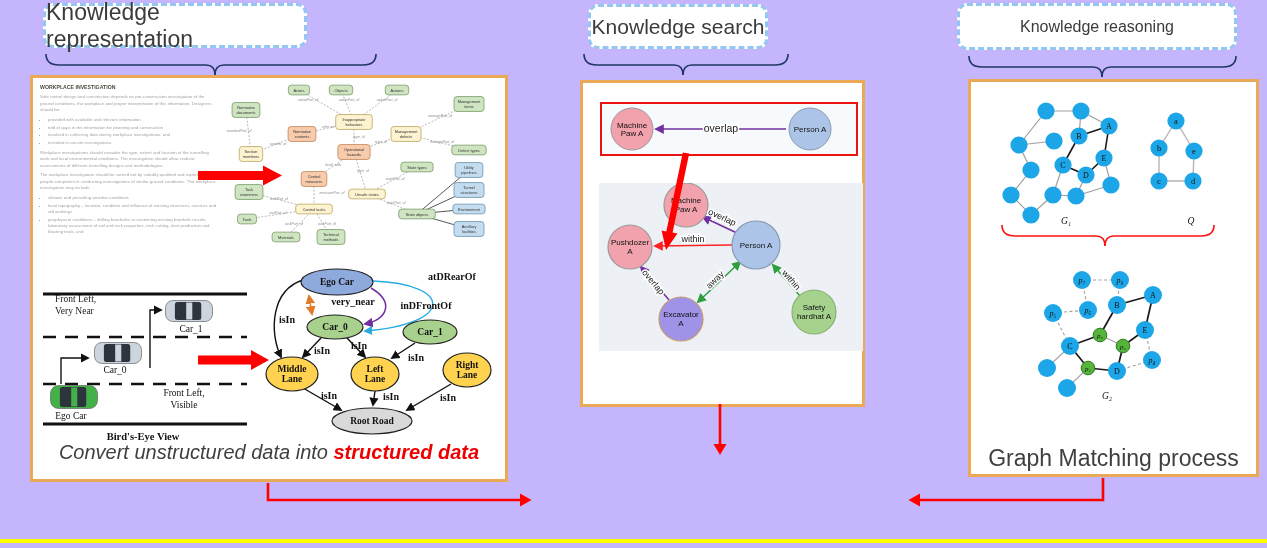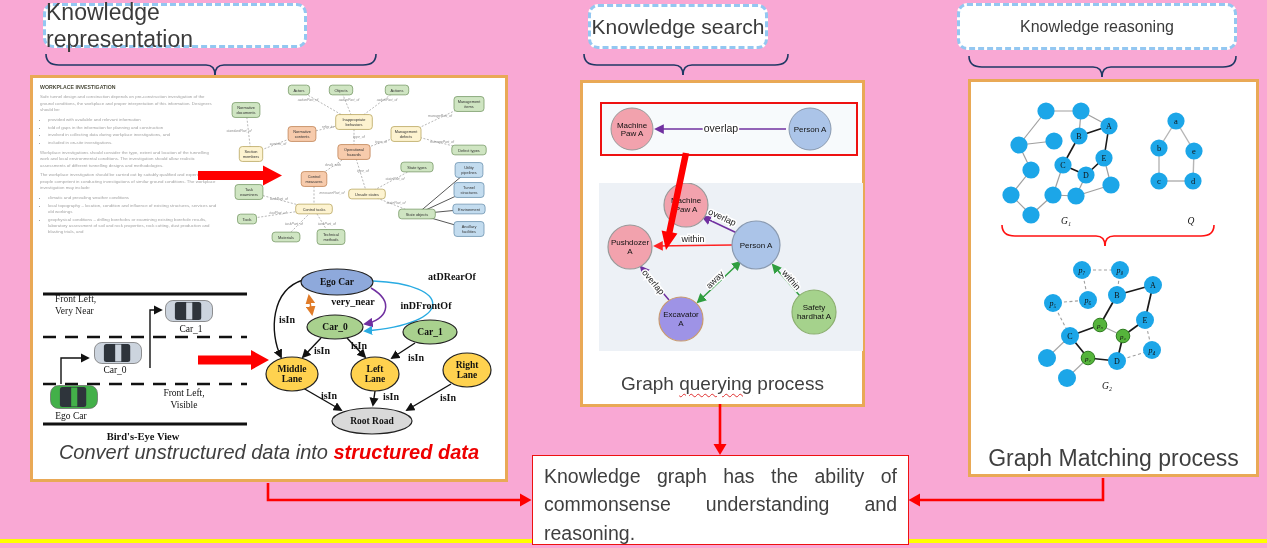--- a/index.html
+++ b/index.html
@@ -1,16 +1,16 @@
 <!DOCTYPE html>
 <html><head>
 <meta charset="utf-8">
 <style>
   html,body{margin:0;padding:0;background:#fff;}
-  .stage{position:relative;width:1267px;height:548px;background:#f9a8d4;overflow:hidden;
+  .stage{position:relative;width:1267px;height:548px;background:#c4b5fd;overflow:hidden;
          font-family:"Liberation Sans",sans-serif;color:#3f3f3f;}
   .abs{position:absolute;}
   .title-box{position:absolute;border:3.5px dashed #93c7f1;border-radius:10px;background:#fff;
              display:flex;align-items:center;justify-content:center;color:#3b3b3b;box-sizing:border-box;}
   .t1{left:43px;top:3px;width:264px;height:45px;font-size:23px;}
   .t2{left:588px;top:4px;width:180px;height:45px;font-size:21px;}
   .t3{left:957px;top:3px;width:280px;height:47px;font-size:16px;}
   .panel{position:absolute;border:3px solid #e9a956;background:#fff;box-sizing:border-box;}
   .p-left{left:30px;top:75px;width:478px;height:407px;}
   .p-mid{left:580px;top:80px;width:285px;height:327px;}
@@ -313,23 +313,20 @@
           <text text-anchor="middle" font-size="8" fill="#111" font-family="&quot;Liberation Sans&quot;,sans-serif"><tspan x="215" y="127.2">Safety</tspan><tspan x="215" y="135.8">hardhat A</tspan></text>
           <text text-anchor="middle" font-size="9" fill="#222222" font-family="&quot;Liberation Sans&quot;,sans-serif" style="paint-order:stroke;stroke:#ffffff;stroke-width:3px;" transform="rotate(25 122 37)"><tspan x="122" y="37">overlap</tspan></text>
           <text text-anchor="middle" font-size="9" fill="#222222" font-family="&quot;Liberation Sans&quot;,sans-serif" style="paint-order:stroke;stroke:#ffffff;stroke-width:3px;"><tspan x="94" y="59">within</tspan></text>
           <text text-anchor="middle" font-size="9" fill="#222222" font-family="&quot;Liberation Sans&quot;,sans-serif" style="paint-order:stroke;stroke:#ffffff;stroke-width:3px;" transform="rotate(50 52 101)"><tspan x="52" y="101">overlap</tspan></text>
           <text text-anchor="middle" font-size="9" fill="#222222" font-family="&quot;Liberation Sans&quot;,sans-serif" style="paint-order:stroke;stroke:#ffffff;stroke-width:3px;" transform="rotate(-44 118 99)"><tspan x="118" y="99">away</tspan></text>
           <text text-anchor="middle" font-size="9" fill="#222222" font-family="&quot;Liberation Sans&quot;,sans-serif" style="paint-order:stroke;stroke:#ffffff;stroke-width:3px;" transform="rotate(49 190 99)"><tspan x="190" y="99">within</tspan></text>
         </svg></div>
     <div class="abs" style="left:0;top:0;"><svg width="285" height="327" viewBox="0 0 285 327">
           <polygon points="99.8,69.4 106.2,70.6 89.6,149.6 94.4,150.4 83,167 78.6,147.6 83.3,148.4" fill="#ff0000"></polygon>
         </svg></div>
-    <div class="caption cap-mid">
-      <span>Graph </span><span class="wavy">querying</span><span> process</span>
-    </div>
   </div>
 
   <div class="panel p-right">
     <div class="abs" style="left:8px;top:6px;"><svg width="275" height="142" viewBox="0 0 275 142">
           <line x1="67" y1="23" x2="102" y2="23" stroke="#9f9f9f" stroke-width="1.2"></line>
           <line x1="102" y1="23" x2="100" y2="48" stroke="#9f9f9f" stroke-width="1.2"></line>
           <line x1="67" y1="23" x2="40" y2="57" stroke="#9f9f9f" stroke-width="1.2"></line>
           <line x1="40" y1="57" x2="75" y2="53" stroke="#9f9f9f" stroke-width="1.2"></line>
           <line x1="40" y1="57" x2="52" y2="82" stroke="#9f9f9f" stroke-width="1.2"></line>
           <line x1="52" y1="82" x2="32" y2="107" stroke="#9f9f9f" stroke-width="1.2"></line>
@@ -381,21 +378,21 @@
           <text text-anchor="middle" font-size="8.5" fill="#111" font-family="&quot;Liberation Serif&quot;,serif"><tspan x="180" y="95.8">c</tspan></text>
           <circle cx="214" cy="93" r="8.6" fill="#1ca6e8"></circle>
           <text text-anchor="middle" font-size="8.5" fill="#111" font-family="&quot;Liberation Serif&quot;,serif"><tspan x="214" y="95.8">d</tspan></text>
           <text text-anchor="middle" font-size="9.5" fill="#111" font-family="&quot;Liberation Serif&quot;,serif" font-style="italic"><tspan x="87" y="136">G₁</tspan></text>
           <text text-anchor="middle" font-size="9.5" fill="#111" font-family="&quot;Liberation Serif&quot;,serif" font-style="italic"><tspan x="212" y="136">Q</tspan></text>
         </svg></div>
     <div class="abs" style="left:30px;top:142px;"><svg width="214" height="24" viewBox="0 0 214 24">
           <path d="M1 1 Q1 12 14 12 L 95 12 Q 104 12 104 22" fill="none" stroke="#ff1111" stroke-width="1.6"></path>
           <path d="M213 1 Q213 12 200 12 L 113 12 Q 104 12 104 22" fill="none" stroke="#ff1111" stroke-width="1.6"></path>
         </svg></div>
-    <div class="abs" style="left:64px;top:176px;text-align:center;"><svg width="222" height="146" viewBox="0 0 222 146">
+    <div class="abs" style="left:64px;top:186px;text-align:center;"><svg width="222" height="146" viewBox="0 0 222 146">
           <line x1="47" y1="12" x2="85" y2="12" stroke="#9f9f9f" stroke-width="1.1" stroke-dasharray="3,2.5"></line>
           <line x1="47" y1="12" x2="53" y2="42" stroke="#9f9f9f" stroke-width="1.1" stroke-dasharray="3,2.5"></line>
           <line x1="85" y1="12" x2="82" y2="37" stroke="#9f9f9f" stroke-width="1.1" stroke-dasharray="3,2.5"></line>
           <line x1="18" y1="45" x2="53" y2="42" stroke="#9f9f9f" stroke-width="1.1" stroke-dasharray="3,2.5"></line>
           <line x1="18" y1="45" x2="35" y2="78" stroke="#9f9f9f" stroke-width="1.1" stroke-dasharray="3,2.5"></line>
           <line x1="82" y1="103" x2="117" y2="92" stroke="#9f9f9f" stroke-width="1.1" stroke-dasharray="3,2.5"></line>
           <line x1="117" y1="92" x2="110" y2="62" stroke="#9f9f9f" stroke-width="1.1" stroke-dasharray="3,2.5"></line>
           <line x1="65" y1="67" x2="88" y2="78" stroke="#a8a8a8" stroke-width="1.2"></line>
           <line x1="35" y1="78" x2="12" y2="100" stroke="#a8a8a8" stroke-width="1.2"></line>
           <line x1="32" y1="120" x2="53" y2="100" stroke="#a8a8a8" stroke-width="1.2"></line>
@@ -433,23 +430,20 @@
           <text text-anchor="middle" font-size="7" fill="#111" font-family="&quot;Liberation Serif&quot;,serif" font-style="italic"><tspan x="53" y="102.6">p₁</tspan></text>
           <circle cx="82" cy="103" r="9" fill="#1ca6e8" stroke="none" stroke-width="0"></circle>
           <text text-anchor="middle" font-size="8" fill="#111" font-family="&quot;Liberation Serif&quot;,serif"><tspan x="82" y="105.6">D</tspan></text>
           <circle cx="12" cy="100" r="9" fill="#1ca6e8" stroke="none" stroke-width="0"></circle>
           <circle cx="32" cy="120" r="9" fill="#1ca6e8" stroke="none" stroke-width="0"></circle>
           <text text-anchor="middle" font-size="9.5" fill="#111" font-family="&quot;Liberation Serif&quot;,serif" font-style="italic"><tspan x="72" y="131">G₂</tspan></text>
         </svg></div>
     <div class="caption cap-right">Graph Matching process</div>
   </div>
 
-  <div class="bottom-box">
-    <span>Knowledge graph has the ability of commonsense understanding and reasoning.</span>
-  </div>
 
   <div class="yellow-line"></div>
   <div class="overlay" style="width:1267px;height:548px;z-index:6;"><svg width="1267" height="548" viewBox="0 0 1267 548">
         <path d="M268 483 L268 500 L520 500" fill="none" stroke="#ff0000" stroke-width="2.6"></path>
         <polygon points="520,493.5 531.5,500 520,506.5" fill="#ff0000"></polygon>
         <path d="M720 404 L720 445" fill="none" stroke="#ff0000" stroke-width="2.6"></path>
         <polygon points="713.5,444 726.5,444 720,455" fill="#ff0000"></polygon>
         <path d="M1103 478 L1103 500 L920 500" fill="none" stroke="#ff0000" stroke-width="2.6"></path>
         <polygon points="920,493.5 908.5,500 920,506.5" fill="#ff0000"></polygon>
       </svg></div>

